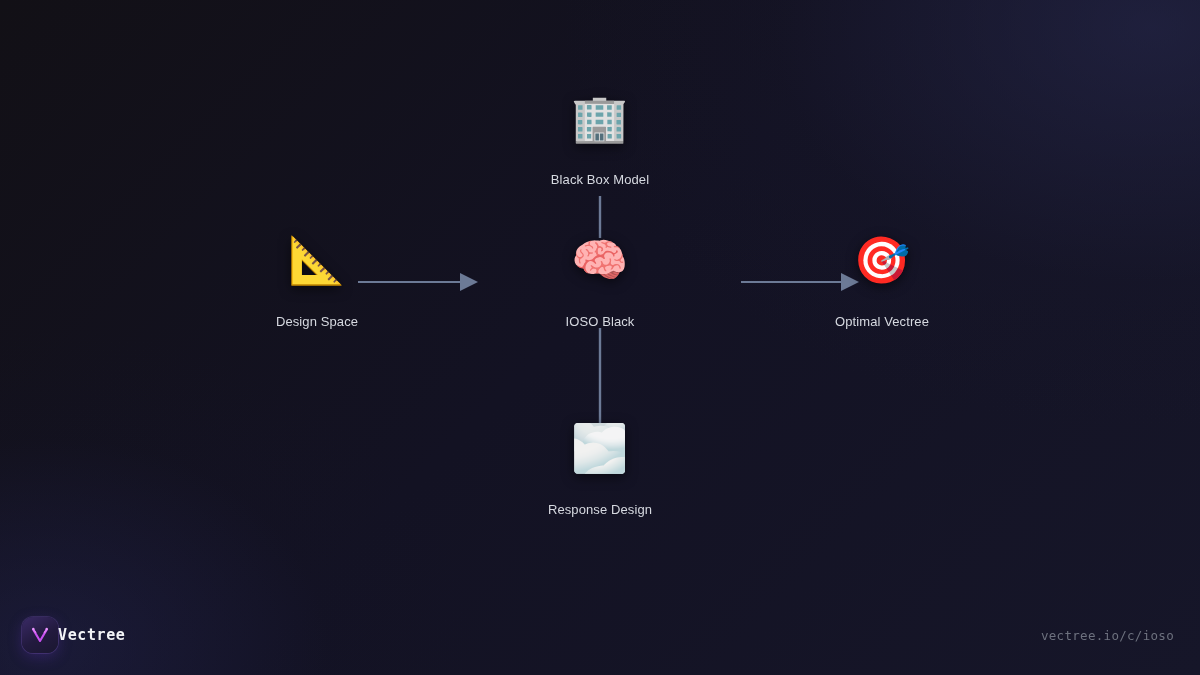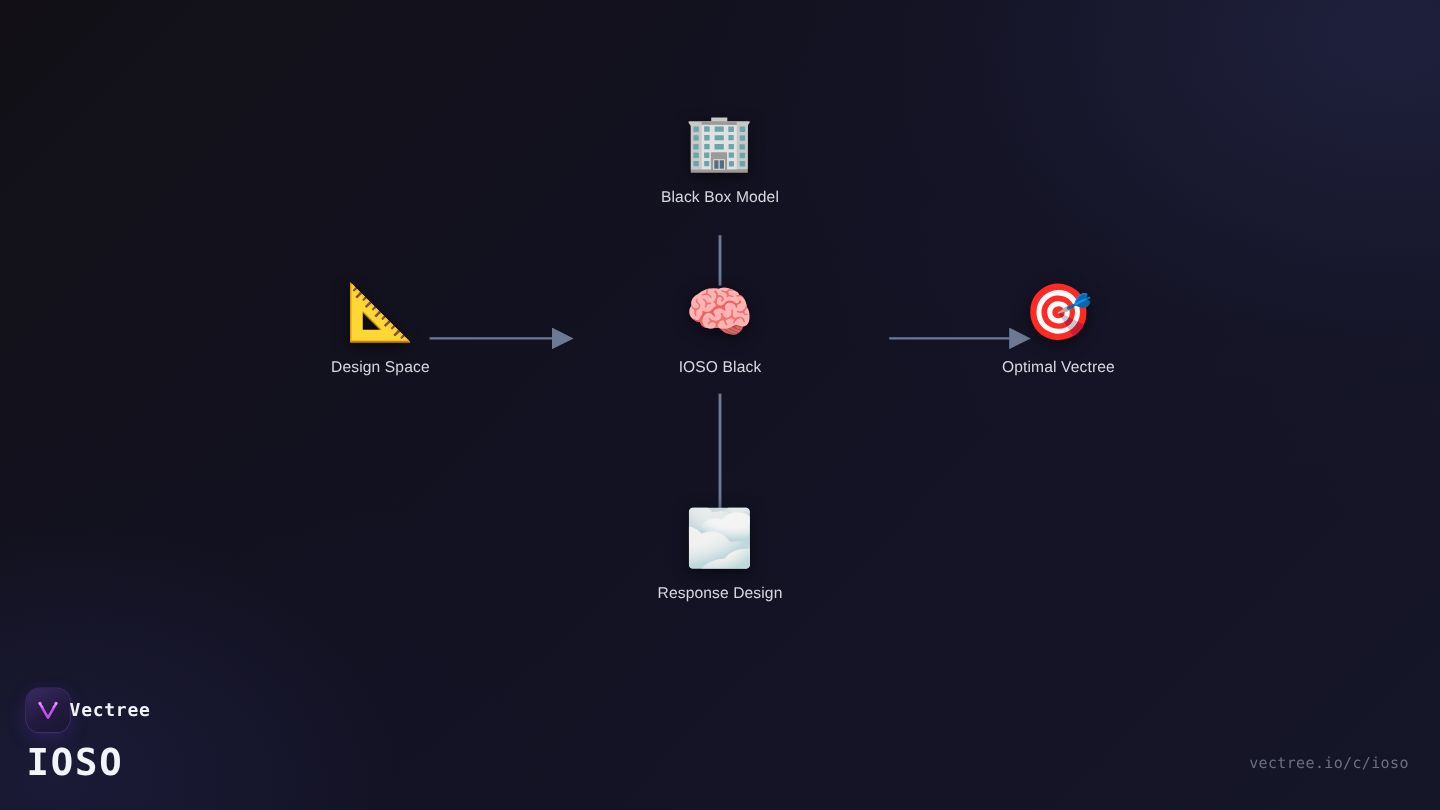--- a/index.html
+++ b/index.html
@@ -44,21 +44,21 @@
   }
   .node-icon {
     font-size: 46px;
     line-height: 52px;
     height: 56px;
     display: block;
     filter: drop-shadow(0 3px 6px rgba(0,0,0,0.55));
   }
   .node-label {
     display: block;
-    margin-top: 8px;
+    margin-top: 24px;
     font-size: 13px;
     line-height: 16px;
     letter-spacing: 0.1px;
     color: #d6d9e0;
     white-space: nowrap;
   }
 
   
   #node-black-box-model { left: 600px; top: 92px; }
   #node-design-space    { left: 317px; top: 234px; }
@@ -178,18 +178,17 @@
       <div class="brand-mark">
         <svg width="22" height="22" viewBox="0 0 22 22" aria-hidden="true">
           <path d="M4.3 5.6 L11 17 L17.7 5.6" fill="none" stroke="#c850f0" stroke-width="2.1" stroke-linecap="round" stroke-linejoin="round"></path>
           <path d="M4.3 5.6 L6.6 8.4 M17.7 5.6 L15.4 8.4" fill="none" stroke="#e07df5" stroke-width="1.5" stroke-linecap="round"></path>
           <circle cx="4.3" cy="5.1" r="1.25" fill="#e995ff"></circle>
           <circle cx="17.7" cy="5.1" r="1.25" fill="#e995ff"></circle>
         </svg>
       </div>
       <span class="brand-name">Vectree</span>
     </div>
-    <div class="brand-title">IOSO</div>
   </div>
 
   <div id="footer-url">vectree.io/c/ioso</div>
 
 </div>
 
 </body></html>

